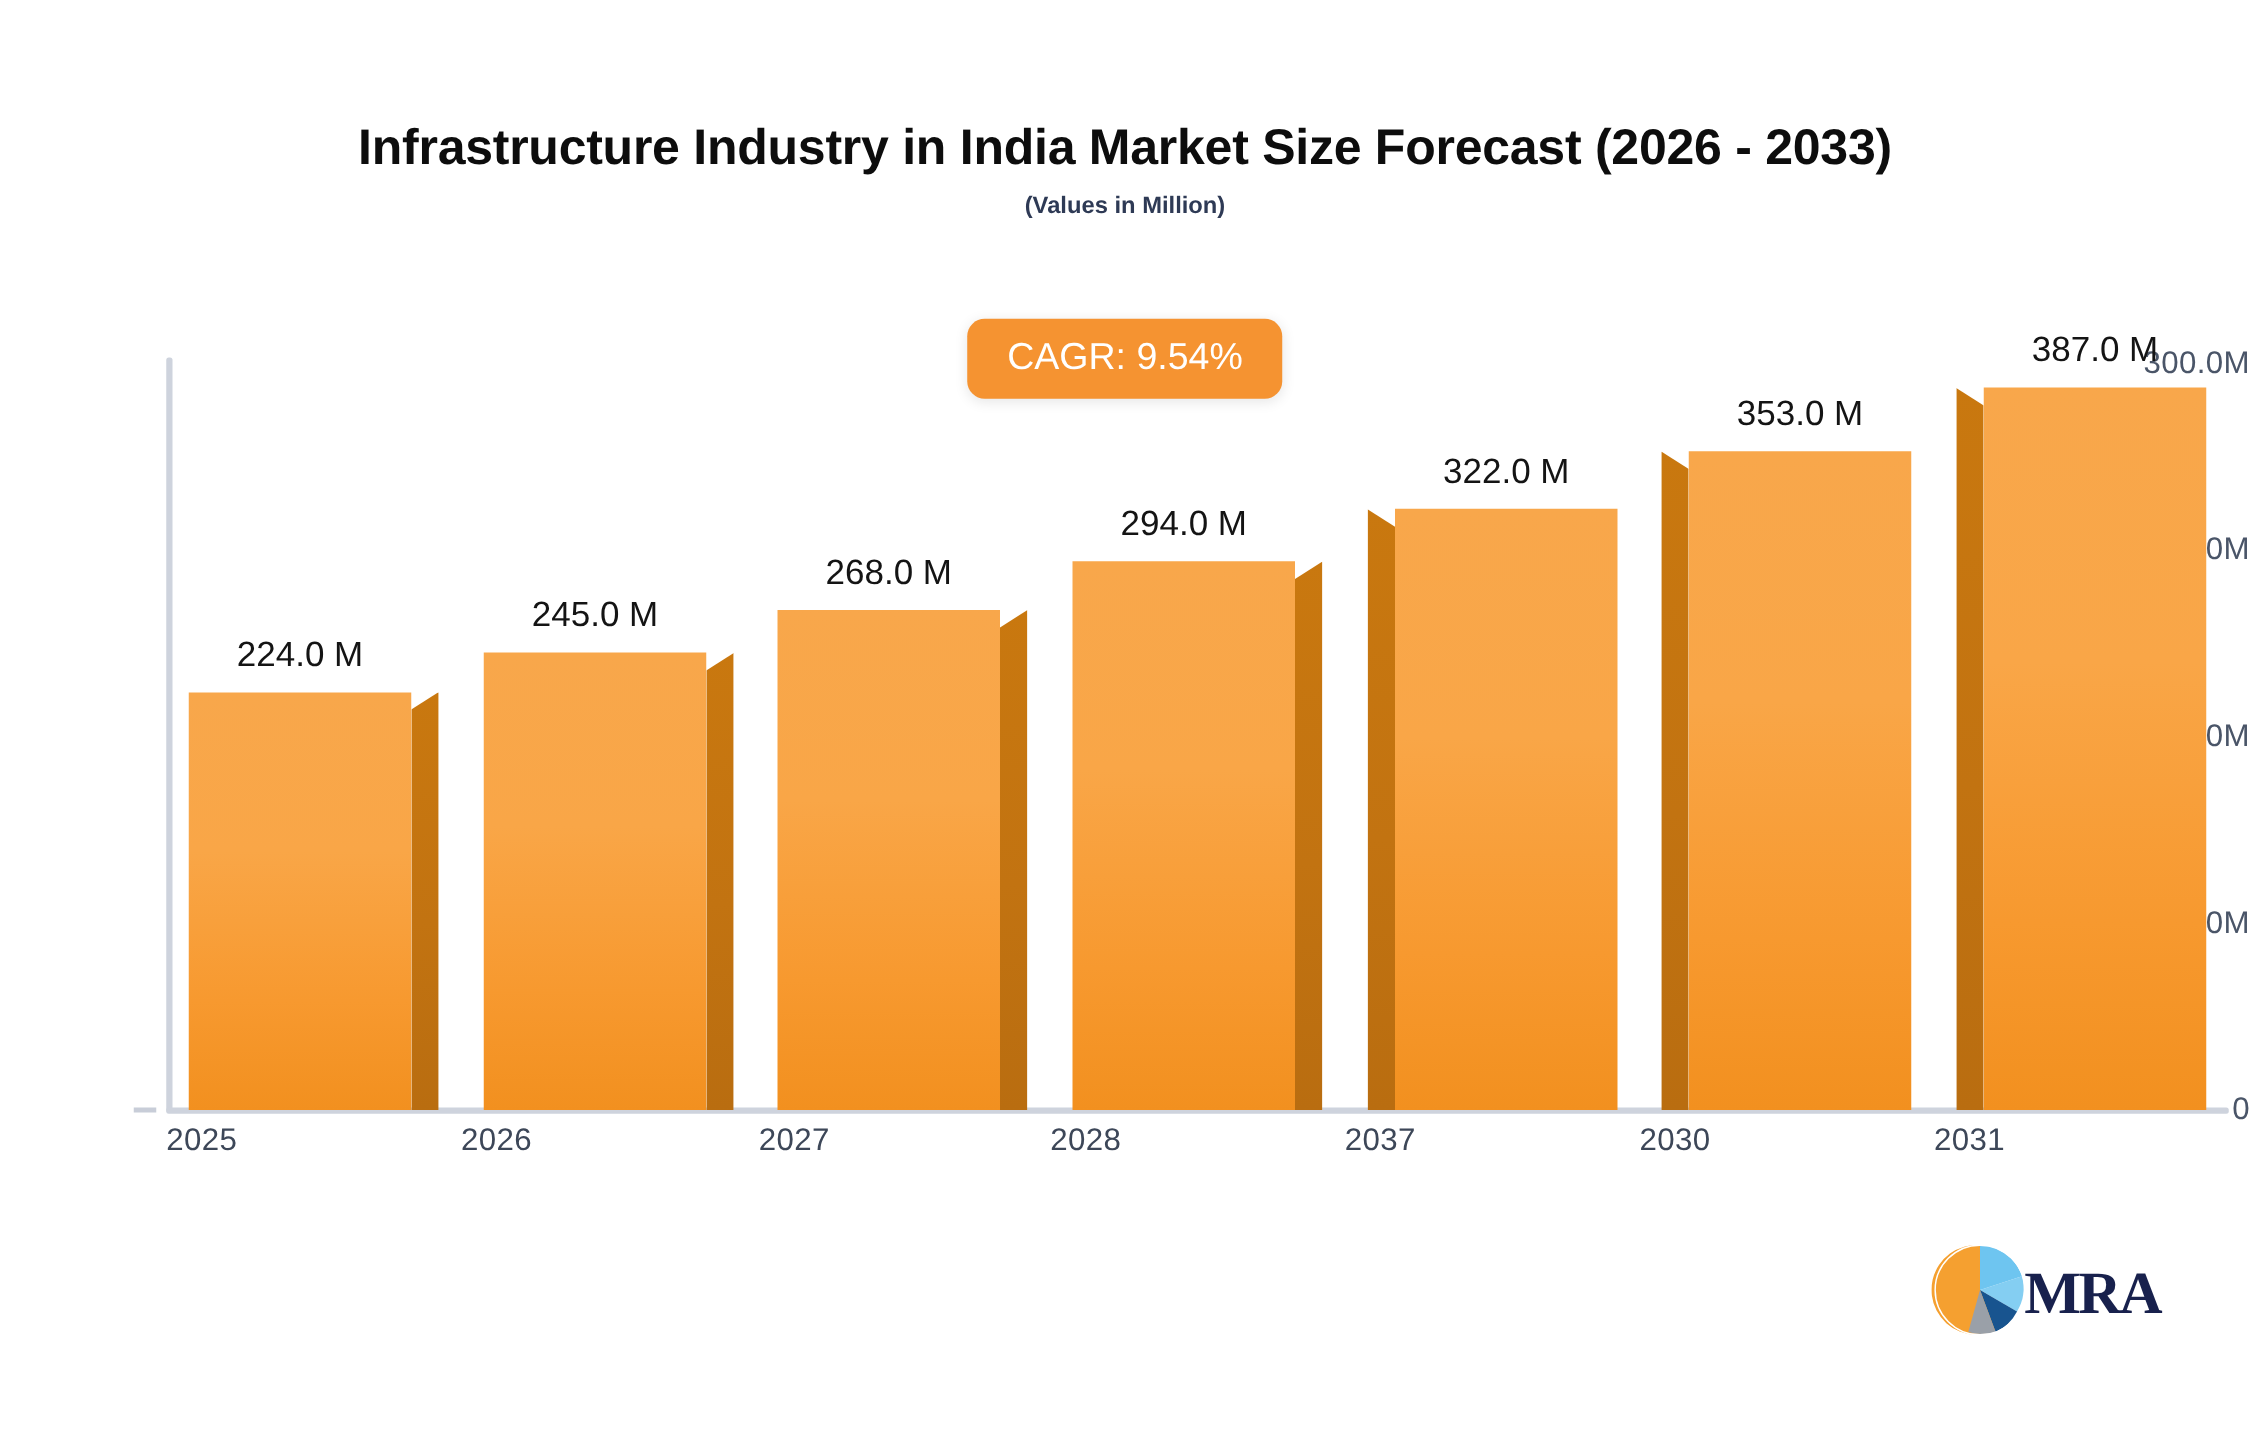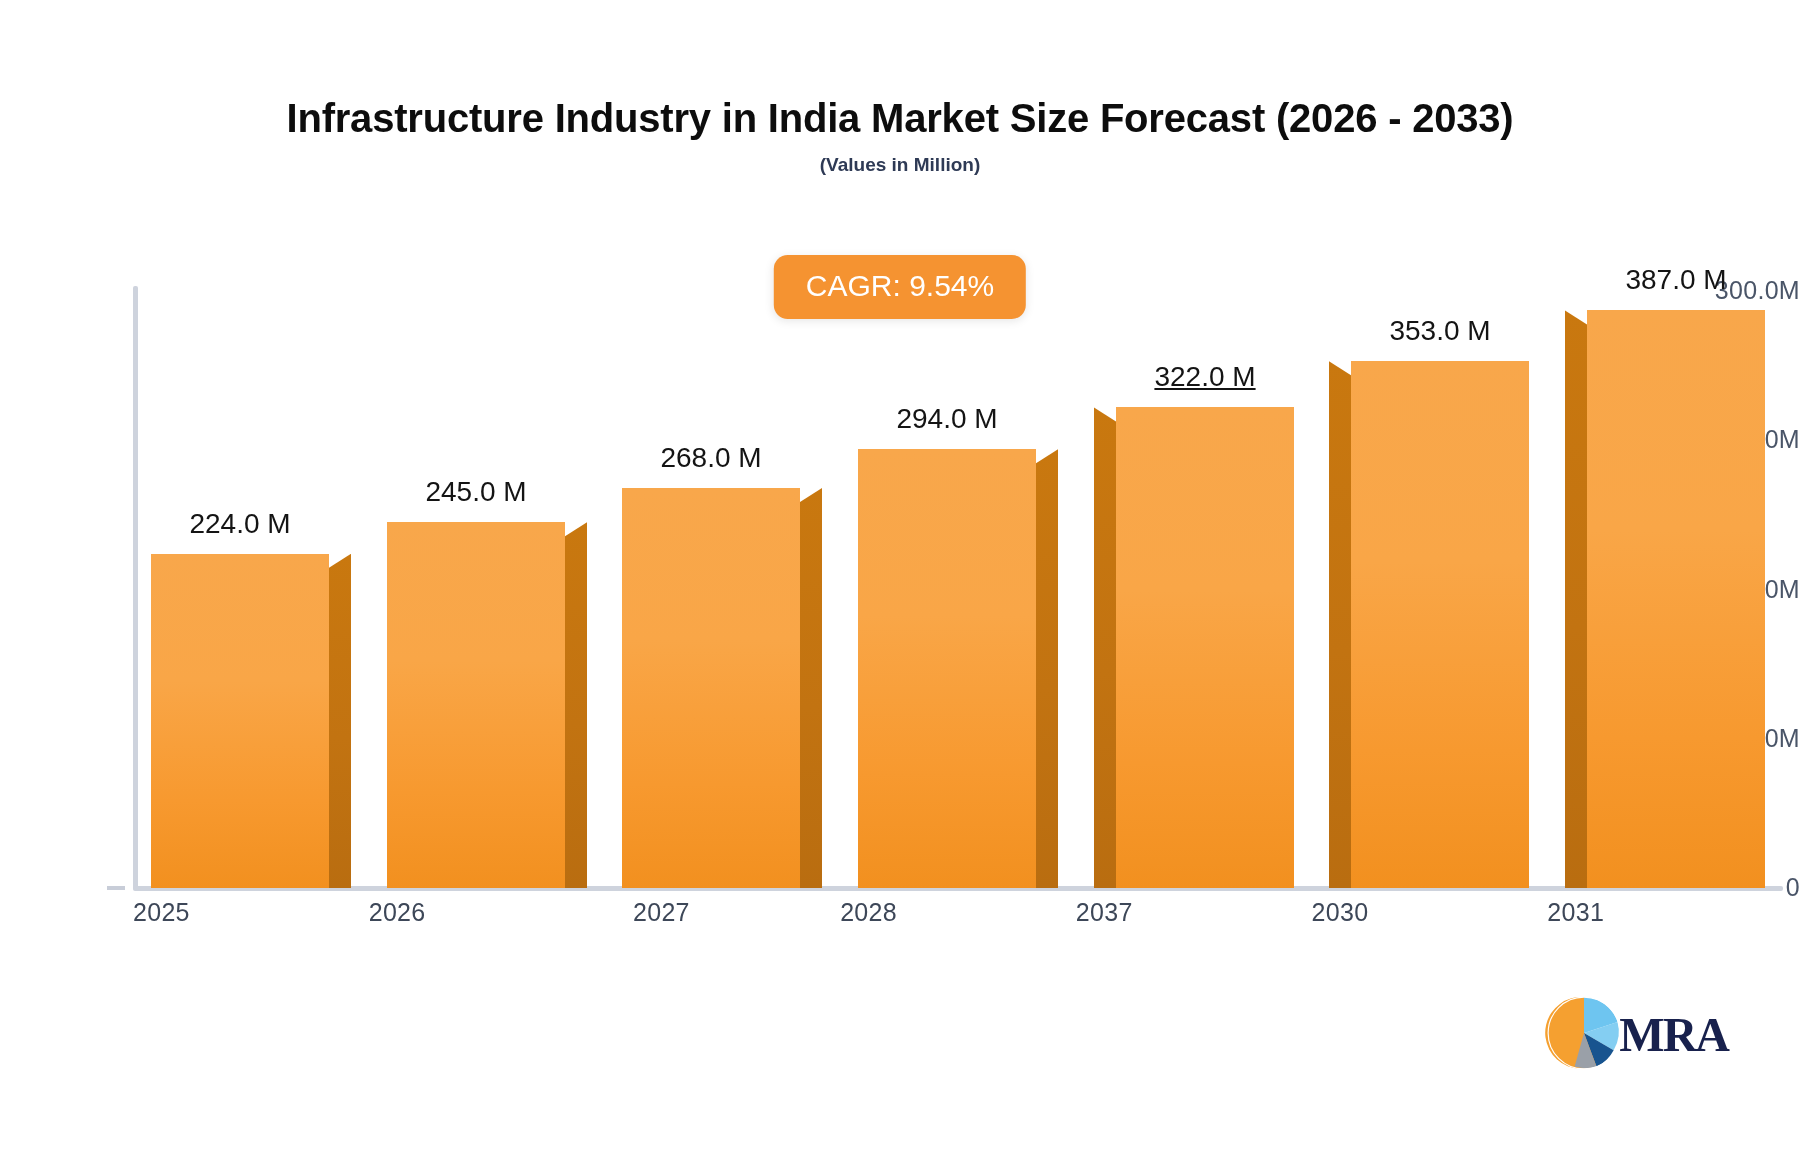--- a/index.html
+++ b/index.html
@@ -250,41 +250,41 @@
             <div class="bar-side-right"></div>
             <div class="bar-front"></div>
           </div>
           <div class="bar-value-label" style="bottom: 454.795px;">294.0 M</div>
         </div>
         <div class="bar-group" style="left: 1116px; width: 178px;">
           <div class="bar-3d" style="width: 178px; height: 480.585px;">
             <div class="bar-side-left"></div>
             <div class="bar-front"></div>
           </div>
-          <div class="bar-value-label" style="bottom: 496.585px; text-decoration: underline;">322.0 M</div>
+          <div class="bar-value-label" style="bottom: 496.585px;">322.0 M</div>
         </div>
         <div class="bar-group" style="left: 1351px; width: 178px;">
           <div class="bar-3d" style="width: 178px; height: 526.852px;">
             <div class="bar-side-left"></div>
             <div class="bar-front"></div>
           </div>
           <div class="bar-value-label" style="bottom: 542.852px;">353.0 M</div>
         </div>
         <div class="bar-group" style="left: 1587px; width: 178px;">
           <div class="bar-3d" style="width: 178px; height: 577.597px;">
             <div class="bar-side-left"></div>
             <div class="bar-front"></div>
           </div>
           <div class="bar-value-label" style="bottom: 593.597px;">387.0 M</div>
         </div>
       </div>
     <div id="x-labels">
         <div class="x-tick-label" style="left: 133px; width: 235.714px;">2025</div>
         <div class="x-tick-label" style="left: 368.714px; width: 235.714px;">2026</div>
-        <div class="x-tick-label" style="left: 633px; width: 235.714px;">2027</div>
+        <div class="x-tick-label" style="left: 607px; width: 235.714px;">2027</div>
         <div class="x-tick-label" style="left: 840.143px; width: 235.714px;">2028</div>
         <div class="x-tick-label" style="left: 1075.86px; width: 235.714px;">2037</div>
         <div class="x-tick-label" style="left: 1311.57px; width: 235.714px;">2030</div>
         <div class="x-tick-label" style="left: 1547.29px; width: 235.714px;">2031</div>
       </div>
   </div>
 
   <div id="logo">
     <span>
       <svg width="78" height="78" viewBox="0 0 100 100">

